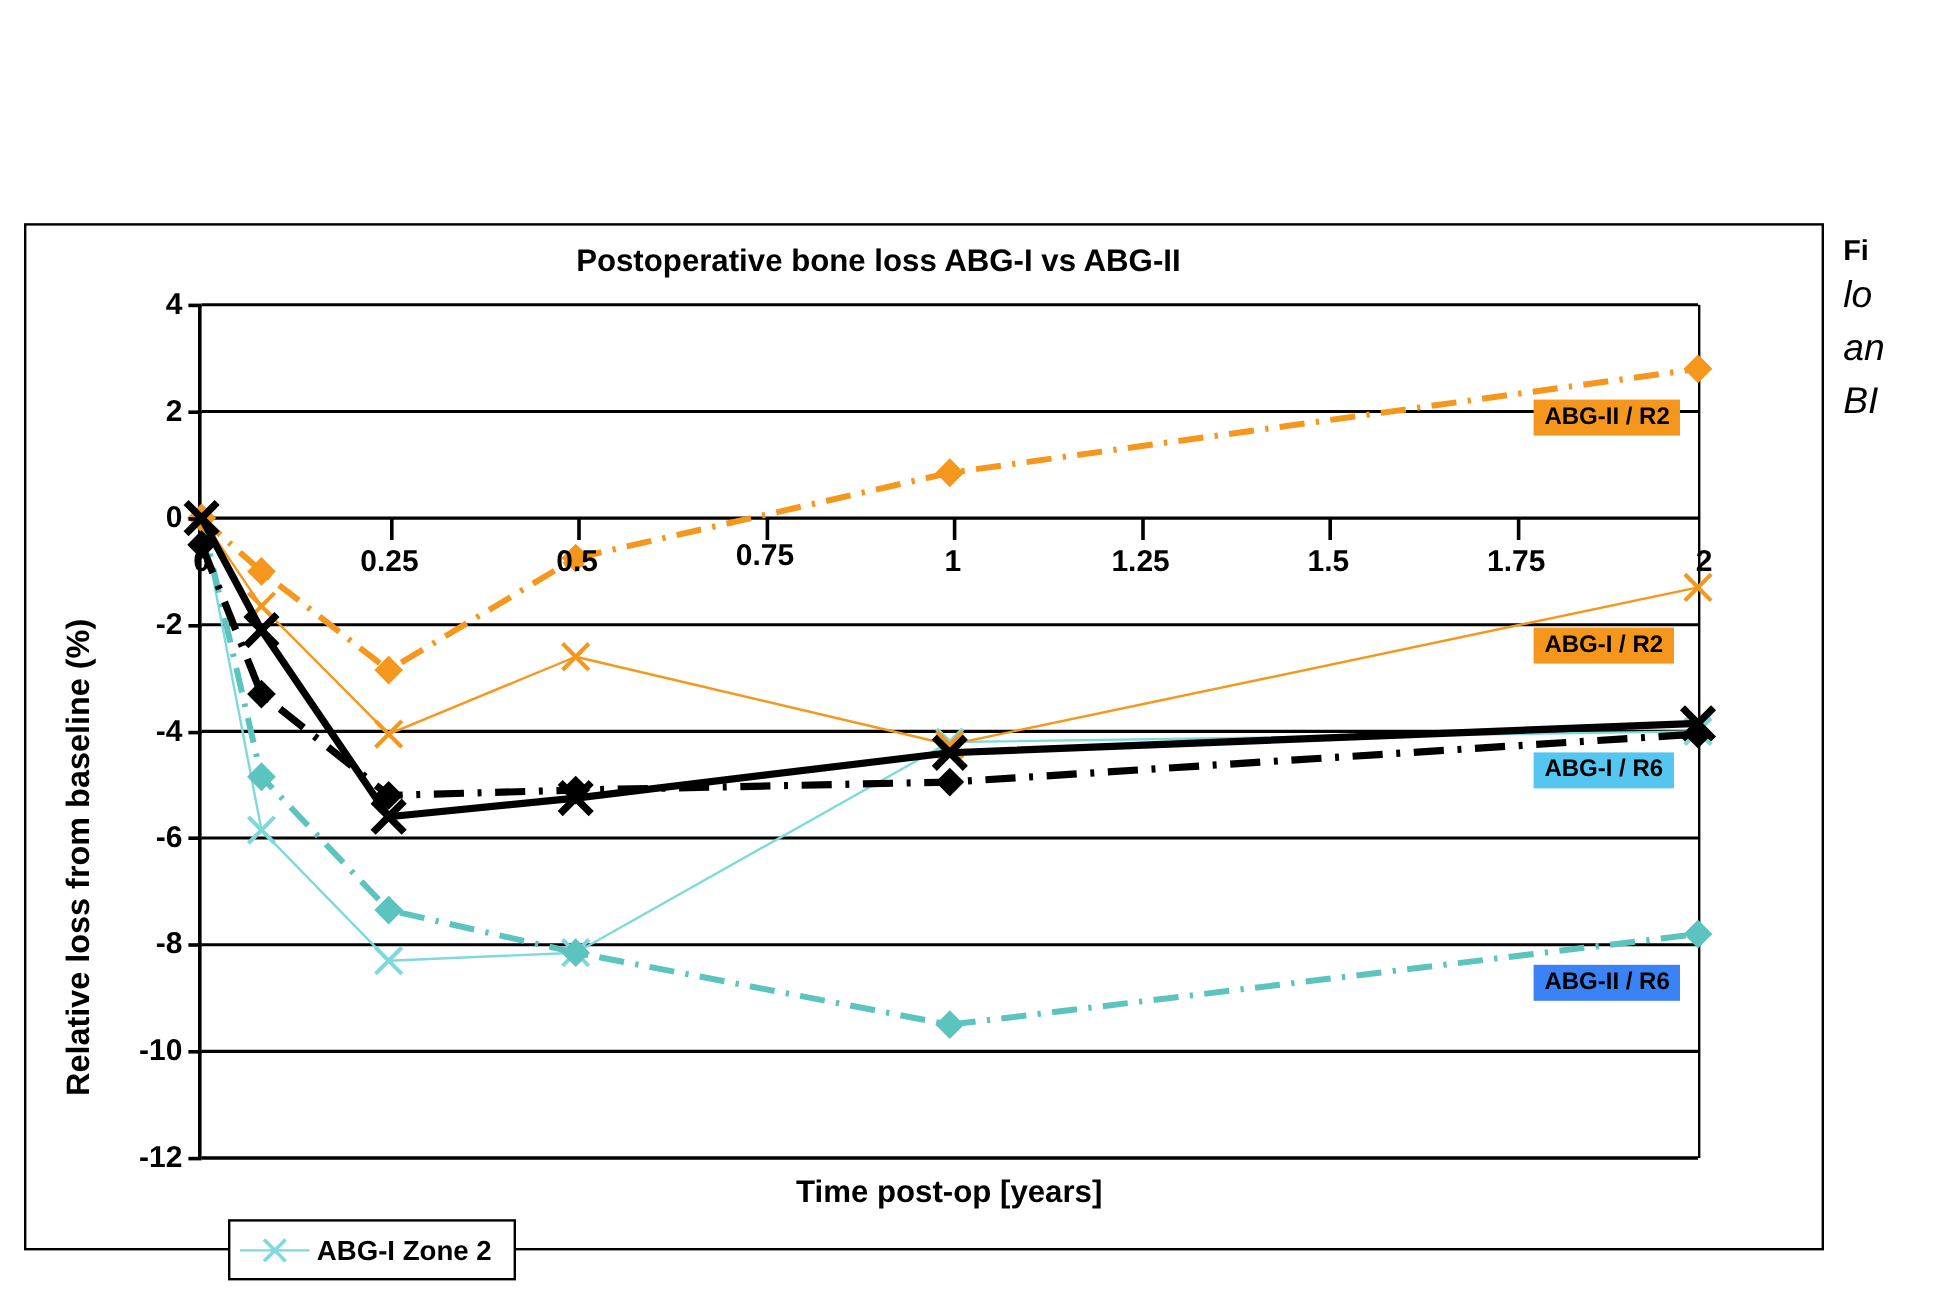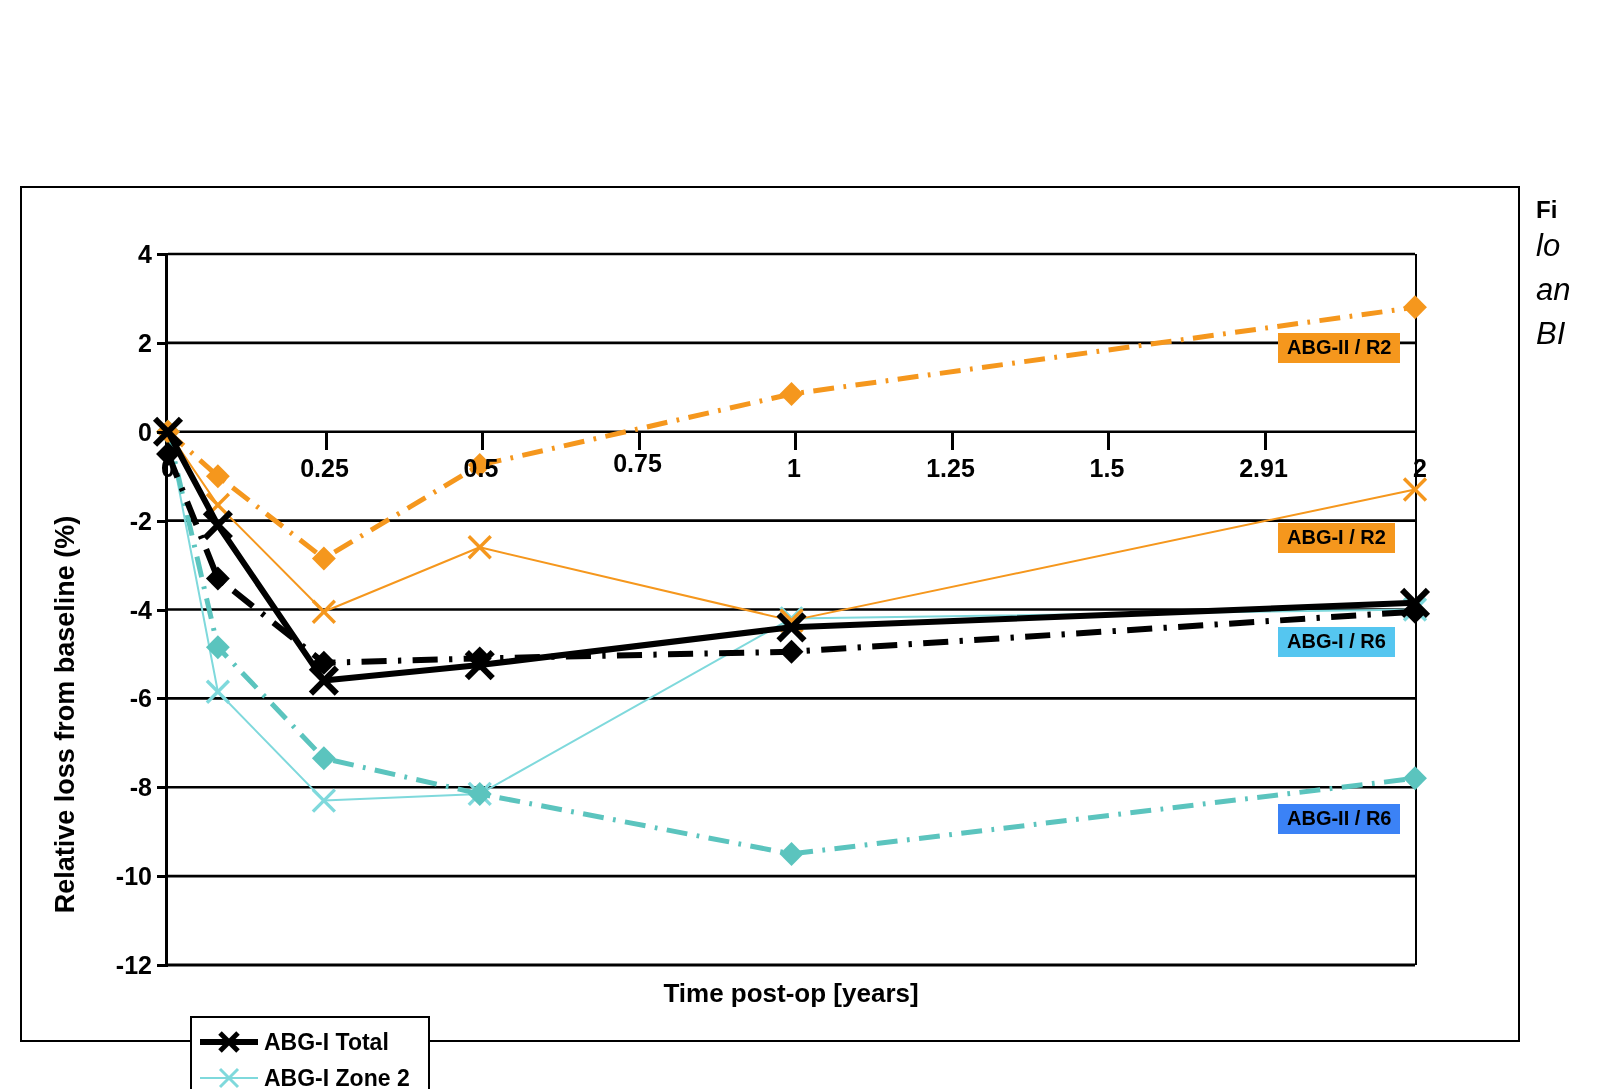--- a/index.html
+++ b/index.html
@@ -145,20 +145,21 @@
     z-index:5;
   }
   #caption .cap-bold { font-size:24px; font-weight:bold; color:#000; white-space:nowrap; }
   #caption .cap-ital { font-size:31px; font-style:italic; color:#000; white-space:nowrap; line-height:1.42; }
 </style>
 </head>
 <body>
 
 <div id="figure-frame">
 
+  <div id="chart-title">Postoperative bone loss ABG-I vs ABG-II</div>
 
   <div id="y-axis-title">
     <span>Relative loss from baseline (%)</span>
   </div>
 
   <div id="plot-area">
     <svg id="plot-svg" viewBox="0 0 1252 711" preserveAspectRatio="none">
         <line x1="0" y1="0" x2="1252" y2="0" stroke="#000" stroke-width="2.6"></line>
         <line x1="0" y1="88.875" x2="1252" y2="88.875" stroke="#000" stroke-width="2.6"></line>
         <line x1="0" y1="177.75" x2="1252" y2="177.75" stroke="#000" stroke-width="2.6"></line>
@@ -269,38 +270,28 @@
         <div class="x-tick-label" style="left: 313px; top: 199.75px;">0.5</div>
         <div class="x-tick-mark" style="left: 469.5px; top: 177.75px;"></div>
         <div class="x-tick-label" style="left: 469.5px; top: 195px;">0.75</div>
         <div class="x-tick-mark" style="left: 626px; top: 177.75px;"></div>
         <div class="x-tick-label" style="left: 626px; top: 199.75px;">1</div>
         <div class="x-tick-mark" style="left: 782.5px; top: 177.75px;"></div>
         <div class="x-tick-label" style="left: 782.5px; top: 199.75px;">1.25</div>
         <div class="x-tick-mark" style="left: 939px; top: 177.75px;"></div>
         <div class="x-tick-label" style="left: 939px; top: 199.75px;">1.5</div>
         <div class="x-tick-mark" style="left: 1095.5px; top: 177.75px;"></div>
-        <div class="x-tick-label" style="left: 1095.5px; top: 199.75px;">2.91</div>
+        <div class="x-tick-label" style="left: 1095.5px; top: 199.75px;">1.75</div>
         <div class="x-tick-label" style="left: 1252px; top: 199.75px;">2</div>
       </div>
   </div>
 
   <div id="x-axis-title">Time post-op [years]</div>
 
   <div id="legend">
-      <div class="legend-row">
-        <div class="legend-key">
-          <svg width="62" height="22">
-            <line x1="2" y1="11" x2="60" y2="11" stroke="#000000" stroke-width="6"></line>
-            <line x1="22" y1="2" x2="40" y2="20" stroke="#000000" stroke-width="5"></line>
-            <line x1="22" y1="20" x2="40" y2="2" stroke="#000000" stroke-width="5"></line>
-          </svg>
-        </div>
-        <div class="legend-label">ABG-I Total</div>
-      </div>
       <div class="legend-row">
         <div class="legend-key">
           <svg width="62" height="22">
             <line x1="2" y1="11" x2="60" y2="11" stroke="#7FD9DC" stroke-width="2"></line>
             <line x1="22" y1="2" x2="40" y2="20" stroke="#7FD9DC" stroke-width="3"></line>
             <line x1="22" y1="20" x2="40" y2="2" stroke="#7FD9DC" stroke-width="3"></line>
           </svg>
         </div>
         <div class="legend-label">ABG-I Zone 2</div>
       </div>

